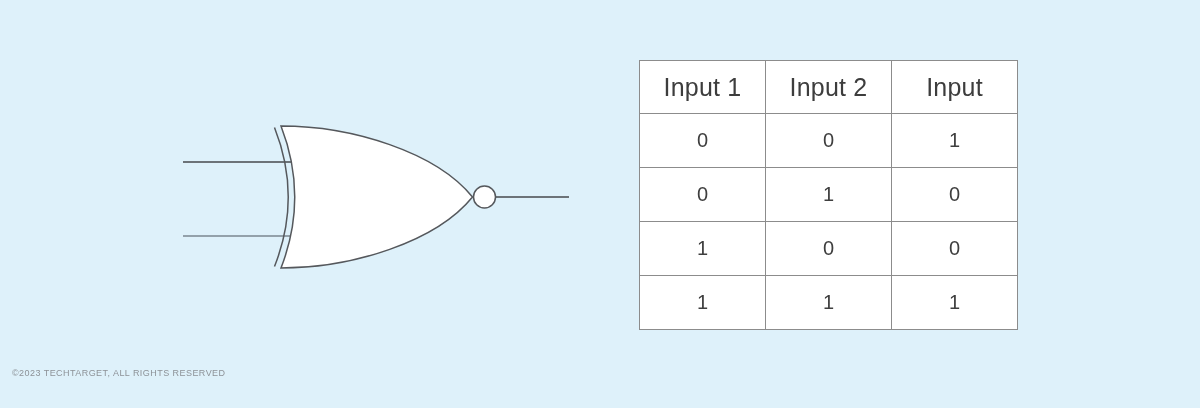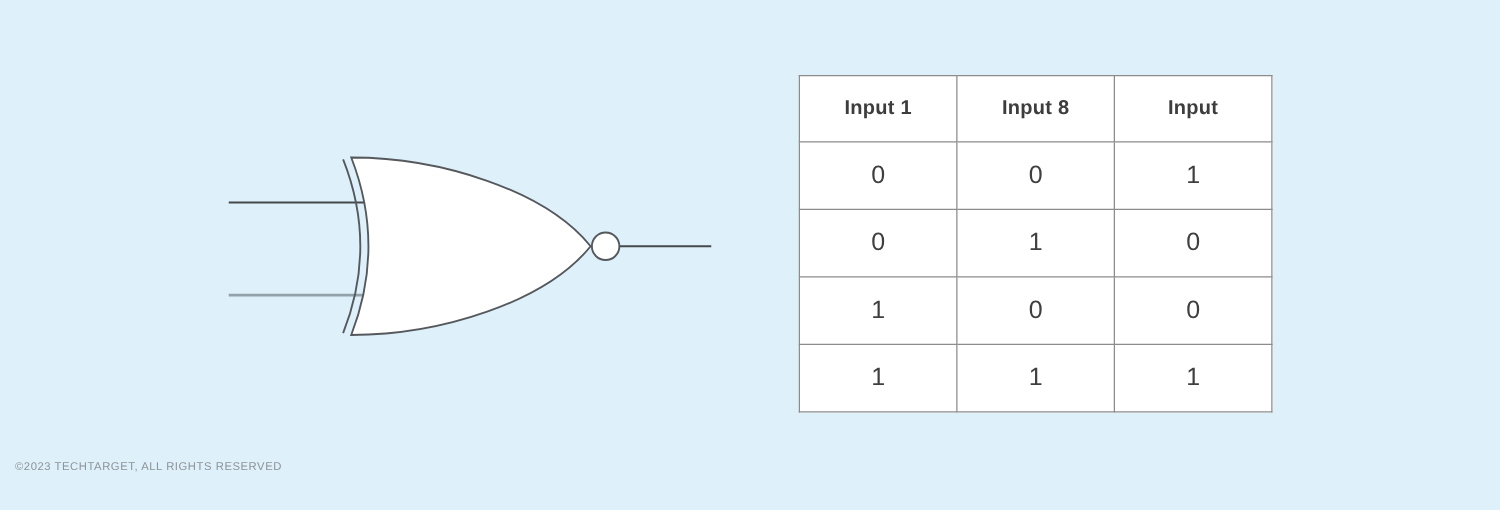--- a/index.html
+++ b/index.html
@@ -38,22 +38,22 @@
   .truth-table td {
     border: 1px solid #8c8c8c;
     width: 125px;
     text-align: center;
     vertical-align: middle;
     padding: 0;
     background: #ffffff;
   }
   .truth-table th {
     height: 52px;
-    font-size: 16px;
-    font-weight: bold;
+    font-size: 25px;
+    font-weight: normal;
     color: #3d3d3d;
     letter-spacing: 0.2px;
   }
   .truth-table td {
     height: 53px;
     font-size: 20px;
     font-weight: normal;
     color: #3f3f3f;
   }
 
@@ -88,21 +88,21 @@
 
     <circle cx="484.5" cy="197" r="11" fill="#ffffff" stroke="#55585c" stroke-width="1.5"></circle>
 
     <line x1="496" y1="197" x2="569" y2="197" stroke="#46494c" stroke-width="1.6"></line>
   </svg>
 
   <table class="truth-table">
     <thead>
       <tr>
         <th>Input 1</th>
-        <th>Input 8</th>
+        <th>Input 2</th>
         <th>Input</th>
       </tr>
     </thead>
     <tbody>
       <tr>
         <td>0</td>
         <td>0</td>
         <td>1</td>
       </tr>
       <tr>

